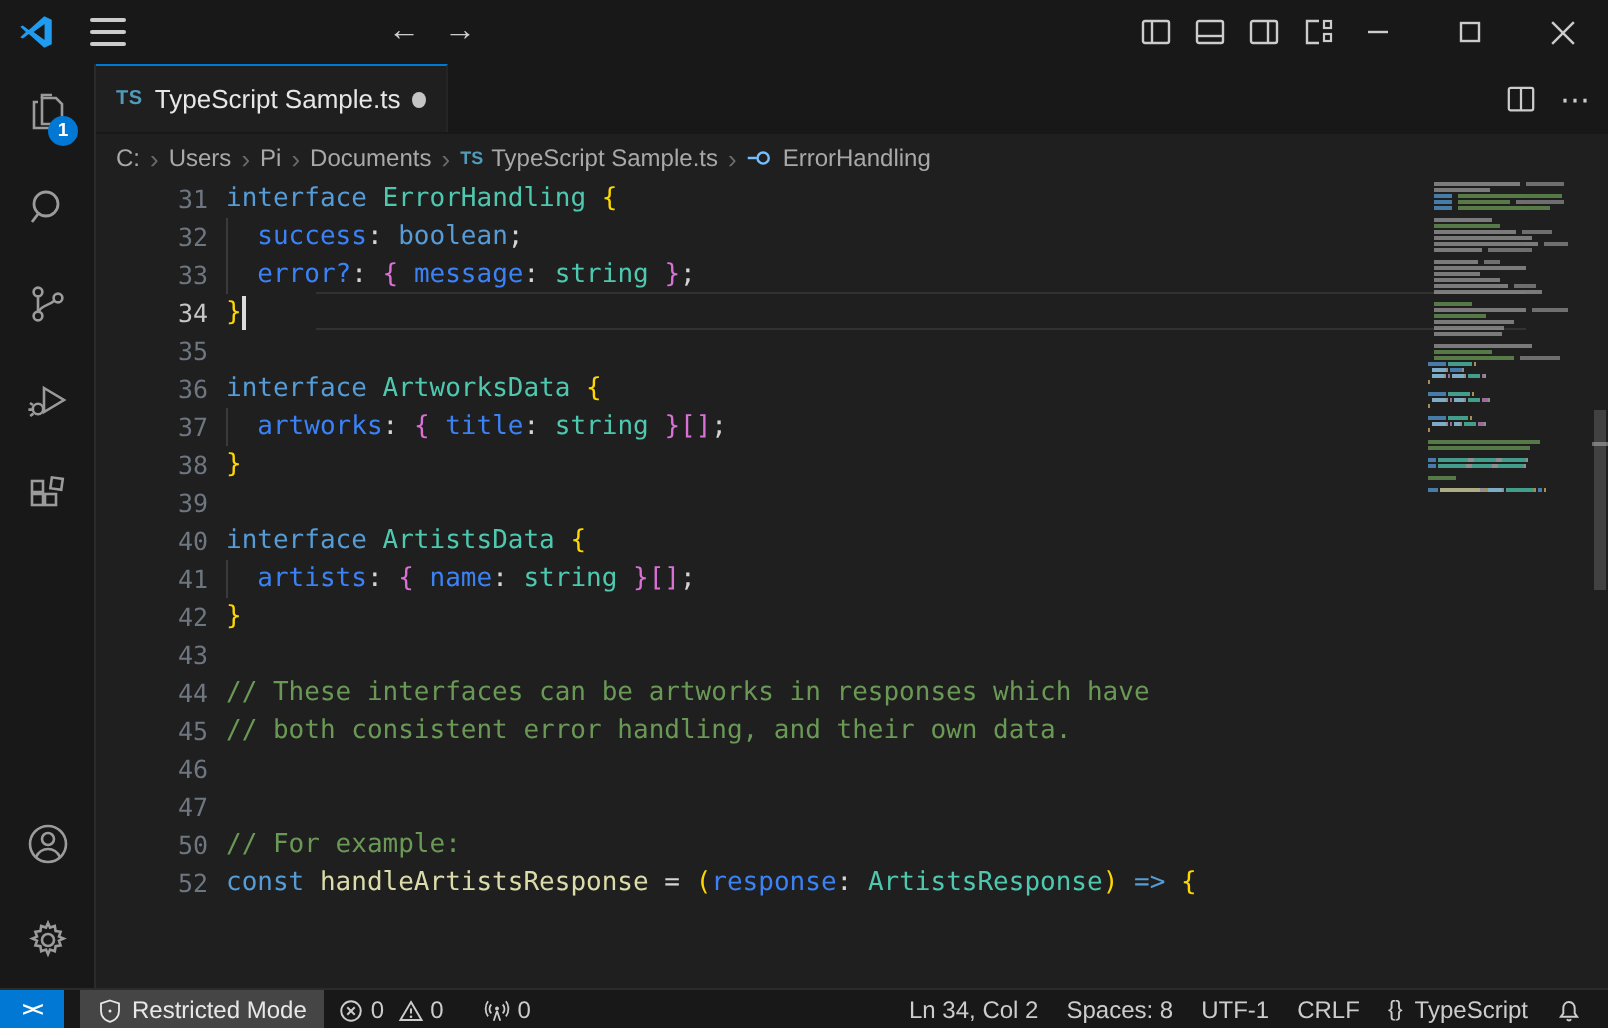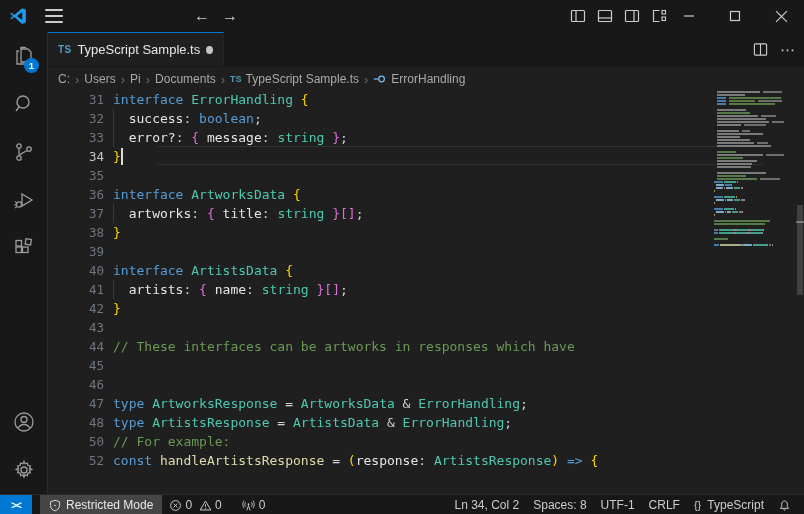--- a/index.html
+++ b/index.html
@@ -52,21 +52,21 @@
   
   .editor{position:absolute;left:48px;top:91px;width:756px;height:403px;background:#1f1f1f;overflow:hidden;}
   .code-rows{position:absolute;left:0;top:-1px;right:0;}
   .crow{position:relative;height:19px;display:flex;font-family:"DejaVu Sans Mono","Liberation Mono",monospace;font-size:13px;line-height:19px;}
   .gut{width:56px;text-align:right;color:#6e7681;font-size:12.5px;flex:none;}
   .ctext{position:relative;margin-left:9px;white-space:pre;}
   .crow.current .gut{color:#c6c6c6;}
   .cur-box{position:absolute;left:110px;width:605px;height:19px;border-top:1px solid #323233;border-bottom:1px solid #323233;box-sizing:border-box;pointer-events:none;}
   .guide{position:absolute;left:0;top:0;width:1px;height:19px;background:#3a3a3a;}
   .cursor{position:absolute;top:1px;width:1.5px;height:17px;background:#dcdcdc;}
-  .tk-kw{color:#569cd6}.tk-type{color:#4ec9b0}.tk-prop{color:#e5e5e5}.tk-p{color:#d4d4d4}
+  .tk-kw{color:#569cd6}.tk-type{color:#4ec9b0}.tk-prop{color:#3b82f6}.tk-p{color:#d4d4d4}
   .tk-pl{color:#cccccc}.tk-b1{color:#ffd700}.tk-b2{color:#da70d6}.tk-fn{color:#dcdcaa}.tk-cm{color:#6a9955}
 
   
   .minimap{position:absolute;right:8px;top:0;width:82px;height:403px;}
   .mm-row{height:2px;margin-bottom:1px;display:flex;opacity:.75;}
   .mm-seg{height:2px;flex:none;}
   .scrollbar{position:absolute;right:0;top:0;width:8px;height:403px;}
   .sb-slider{position:absolute;left:1px;width:6px;top:114px;height:90px;background:rgba(121,121,121,.38);}
   .sb-mark{position:absolute;left:0;width:8px;top:130px;height:2px;background:rgba(200,200,200,.45);}
 
@@ -293,32 +293,28 @@
         <div class="crow">
           <div class="gut">43</div>
           <div class="ctext"></div>
         </div>
         <div class="crow">
           <div class="gut">44</div>
           <div class="ctext"><span class="tk-cm">// These interfaces can be artworks in responses which have</span></div>
         </div>
         <div class="crow">
           <div class="gut">45</div>
+          <div class="ctext"><span class="tk-cm">// both consistent error handling, and their own data.</span></div>
         </div>
         <div class="crow">
           <div class="gut">46</div>
           <div class="ctext"></div>
         </div>
         <div class="crow">
           <div class="gut">47</div>
-          <div class="ctext"><span class="tk-kw">type</span><span class="tk-pl"> </span><span class="tk-type">ArtworksResponse</span><span class="tk-p"> = </span><span class="tk-type">ArtworksData</span><span class="tk-p"> &amp; </span><span class="tk-type">ErrorHandling</span><span class="tk-p">;</span></div>
-        </div>
-        <div class="crow">
-          <div class="gut">48</div>
-          <div class="ctext"><span class="tk-kw">type</span><span class="tk-pl"> </span><span class="tk-type">ArtistsResponse</span><span class="tk-p"> = </span><span class="tk-type">ArtistsData</span><span class="tk-p"> &amp; </span><span class="tk-type">ErrorHandling</span><span class="tk-p">;</span></div>
         </div>
         <div class="crow">
           <div class="gut">50</div>
           <div class="ctext"><span class="tk-cm">// For example:</span></div>
         </div>
         <div class="crow">
           <div class="gut">52</div>
           <div class="ctext"><span class="tk-kw">const</span><span class="tk-pl"> </span><span class="tk-fn">handleArtistsResponse</span><span class="tk-p"> = </span><span class="tk-b1">(</span><span class="tk-prop">response</span><span class="tk-p">:</span><span class="tk-pl"> </span><span class="tk-type">ArtistsResponse</span><span class="tk-b1">)</span><span class="tk-pl"> </span><span class="tk-kw">=&gt;</span><span class="tk-pl"> </span><span class="tk-b1">{</span></div>
         </div>
       </div>

